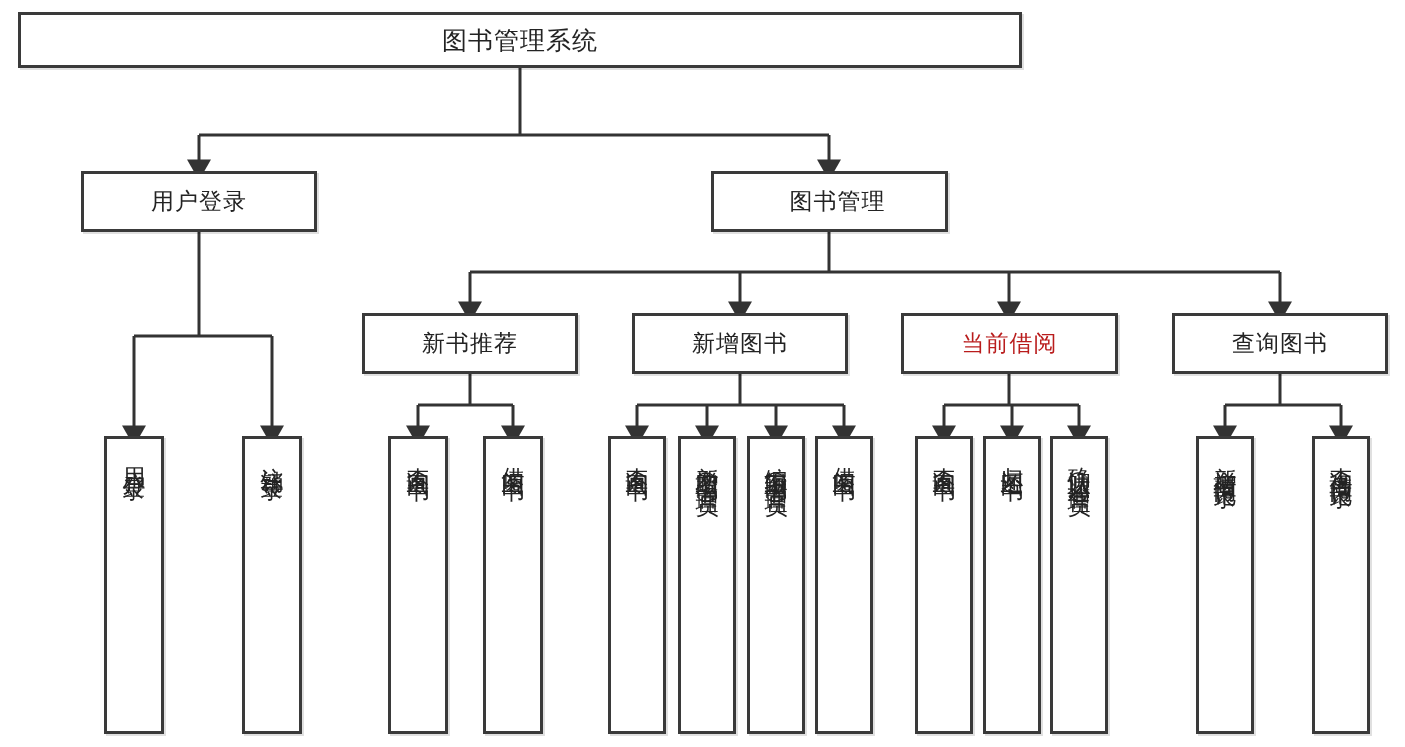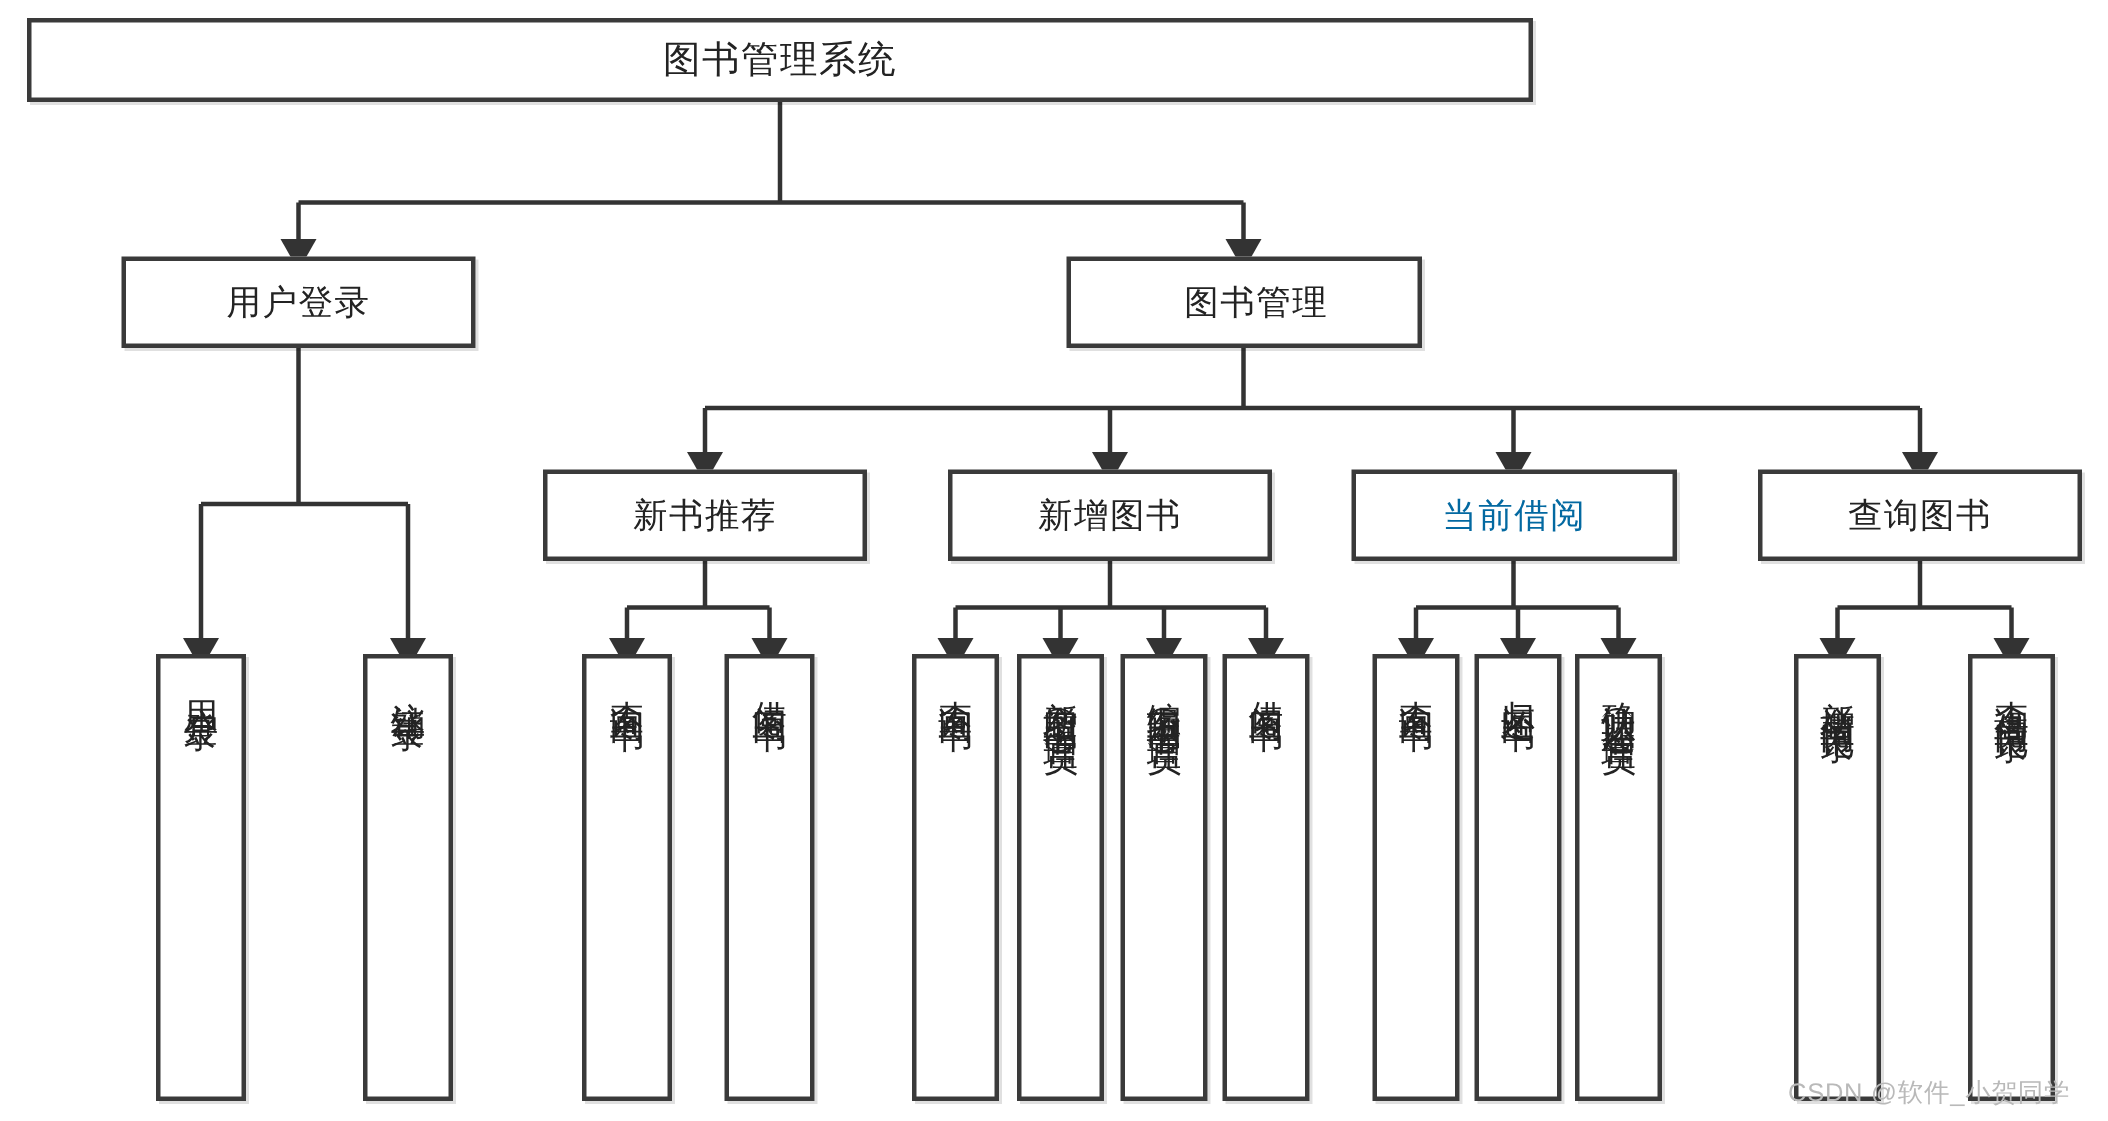--- a/index.html
+++ b/index.html
@@ -125,21 +125,21 @@
       <div class="node-box" id="node-book-management" style="left: 711px; top: 171px; width: 237px; height: 61px; border-color: rgb(58, 58, 58);">
         <span class="node-label" style="color: rgb(35, 35, 35); margin-left: 16px;">图书管理</span>
       </div>
       <div class="node-box" id="node-new-book-recommend" style="left: 362px; top: 313px; width: 216px; height: 61px; border-color: rgb(58, 58, 58);">
         <span class="node-label" style="color: rgb(35, 35, 35);">新书推荐</span>
       </div>
       <div class="node-box" id="node-book-borrow" style="left: 632px; top: 313px; width: 216px; height: 61px; border-color: rgb(58, 58, 58);">
         <span class="node-label" style="color: rgb(35, 35, 35);">新增图书</span>
       </div>
       <div class="node-box" id="node-current-borrow" style="left: 901px; top: 313px; width: 217px; height: 61px; border-color: rgb(58, 58, 58);">
-        <span class="node-label" style="color: #0369a1;">当前借阅</span>
+        <span class="node-label" style="color: #b91c1c;">当前借阅</span>
       </div>
       <div class="node-box" id="node-borrow-record" style="left: 1172px; top: 313px; width: 216px; height: 61px; border-color: rgb(58, 58, 58);">
         <span class="node-label" style="color: rgb(35, 35, 35);">查询图书</span>
       </div>
       <div class="node-box vertical" id="node-leaf-user-login" style="left: 104px; top: 436px; width: 60px; height: 298px; border-color: rgb(58, 58, 58);">
         <span class="node-label" style="color: rgb(35, 35, 35);">用户登录</span>
       </div>
       <div class="node-box vertical" id="node-leaf-logout" style="left: 242px; top: 436px; width: 60px; height: 298px; border-color: rgb(58, 58, 58);">
         <span class="node-label" style="color: rgb(35, 35, 35);">注销登录</span>
       </div>
@@ -171,15 +171,14 @@
         <span class="node-label" style="color: rgb(35, 35, 35);">确认归还（管理员）</span>
       </div>
       <div class="node-box vertical" id="node-leaf-add-record" style="left: 1196px; top: 436px; width: 58px; height: 298px; border-color: rgb(58, 58, 58);">
         <span class="node-label" style="color: rgb(35, 35, 35);">新增借阅记录</span>
       </div>
       <div class="node-box vertical" id="node-leaf-query-record" style="left: 1312px; top: 436px; width: 58px; height: 298px; border-color: rgb(58, 58, 58);">
         <span class="node-label" style="color: rgb(35, 35, 35);">查询借阅记录</span>
       </div>
     </div>
 
-  <div class="watermark" style="left:1192px; top:717px;">CSDN @软件_小贺同学</div>
 
 </div>
 
 </body></html>

